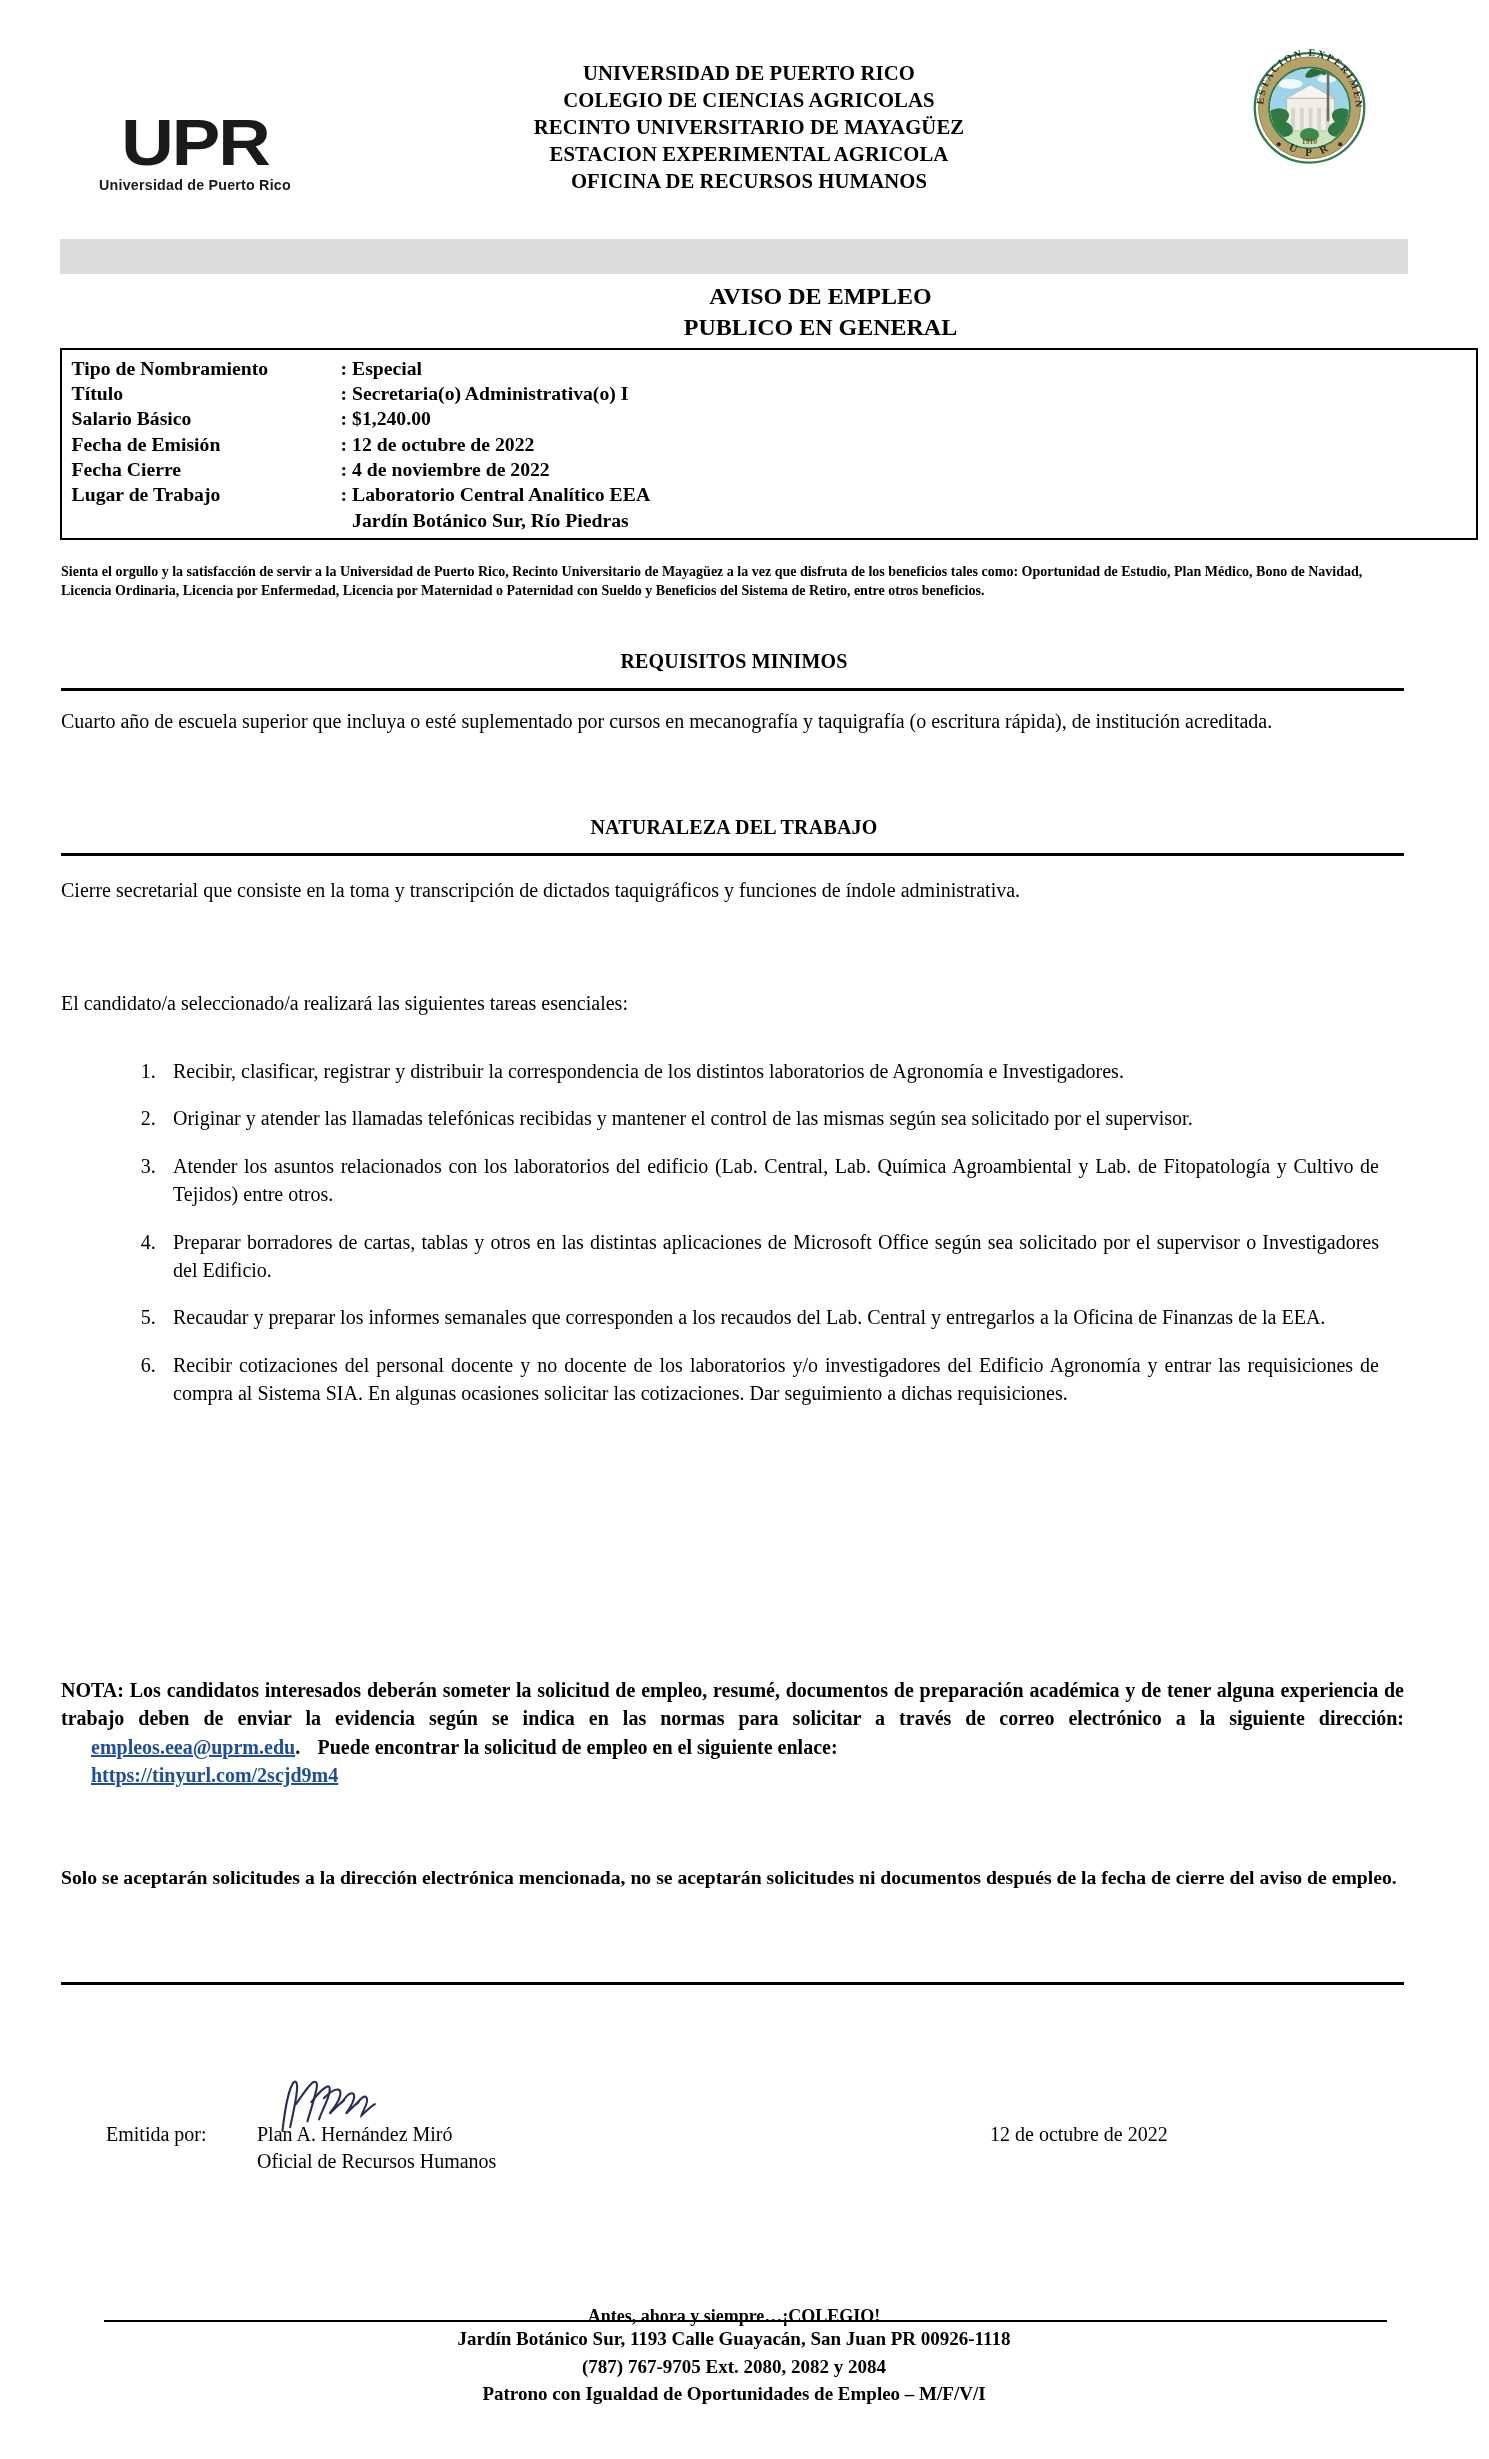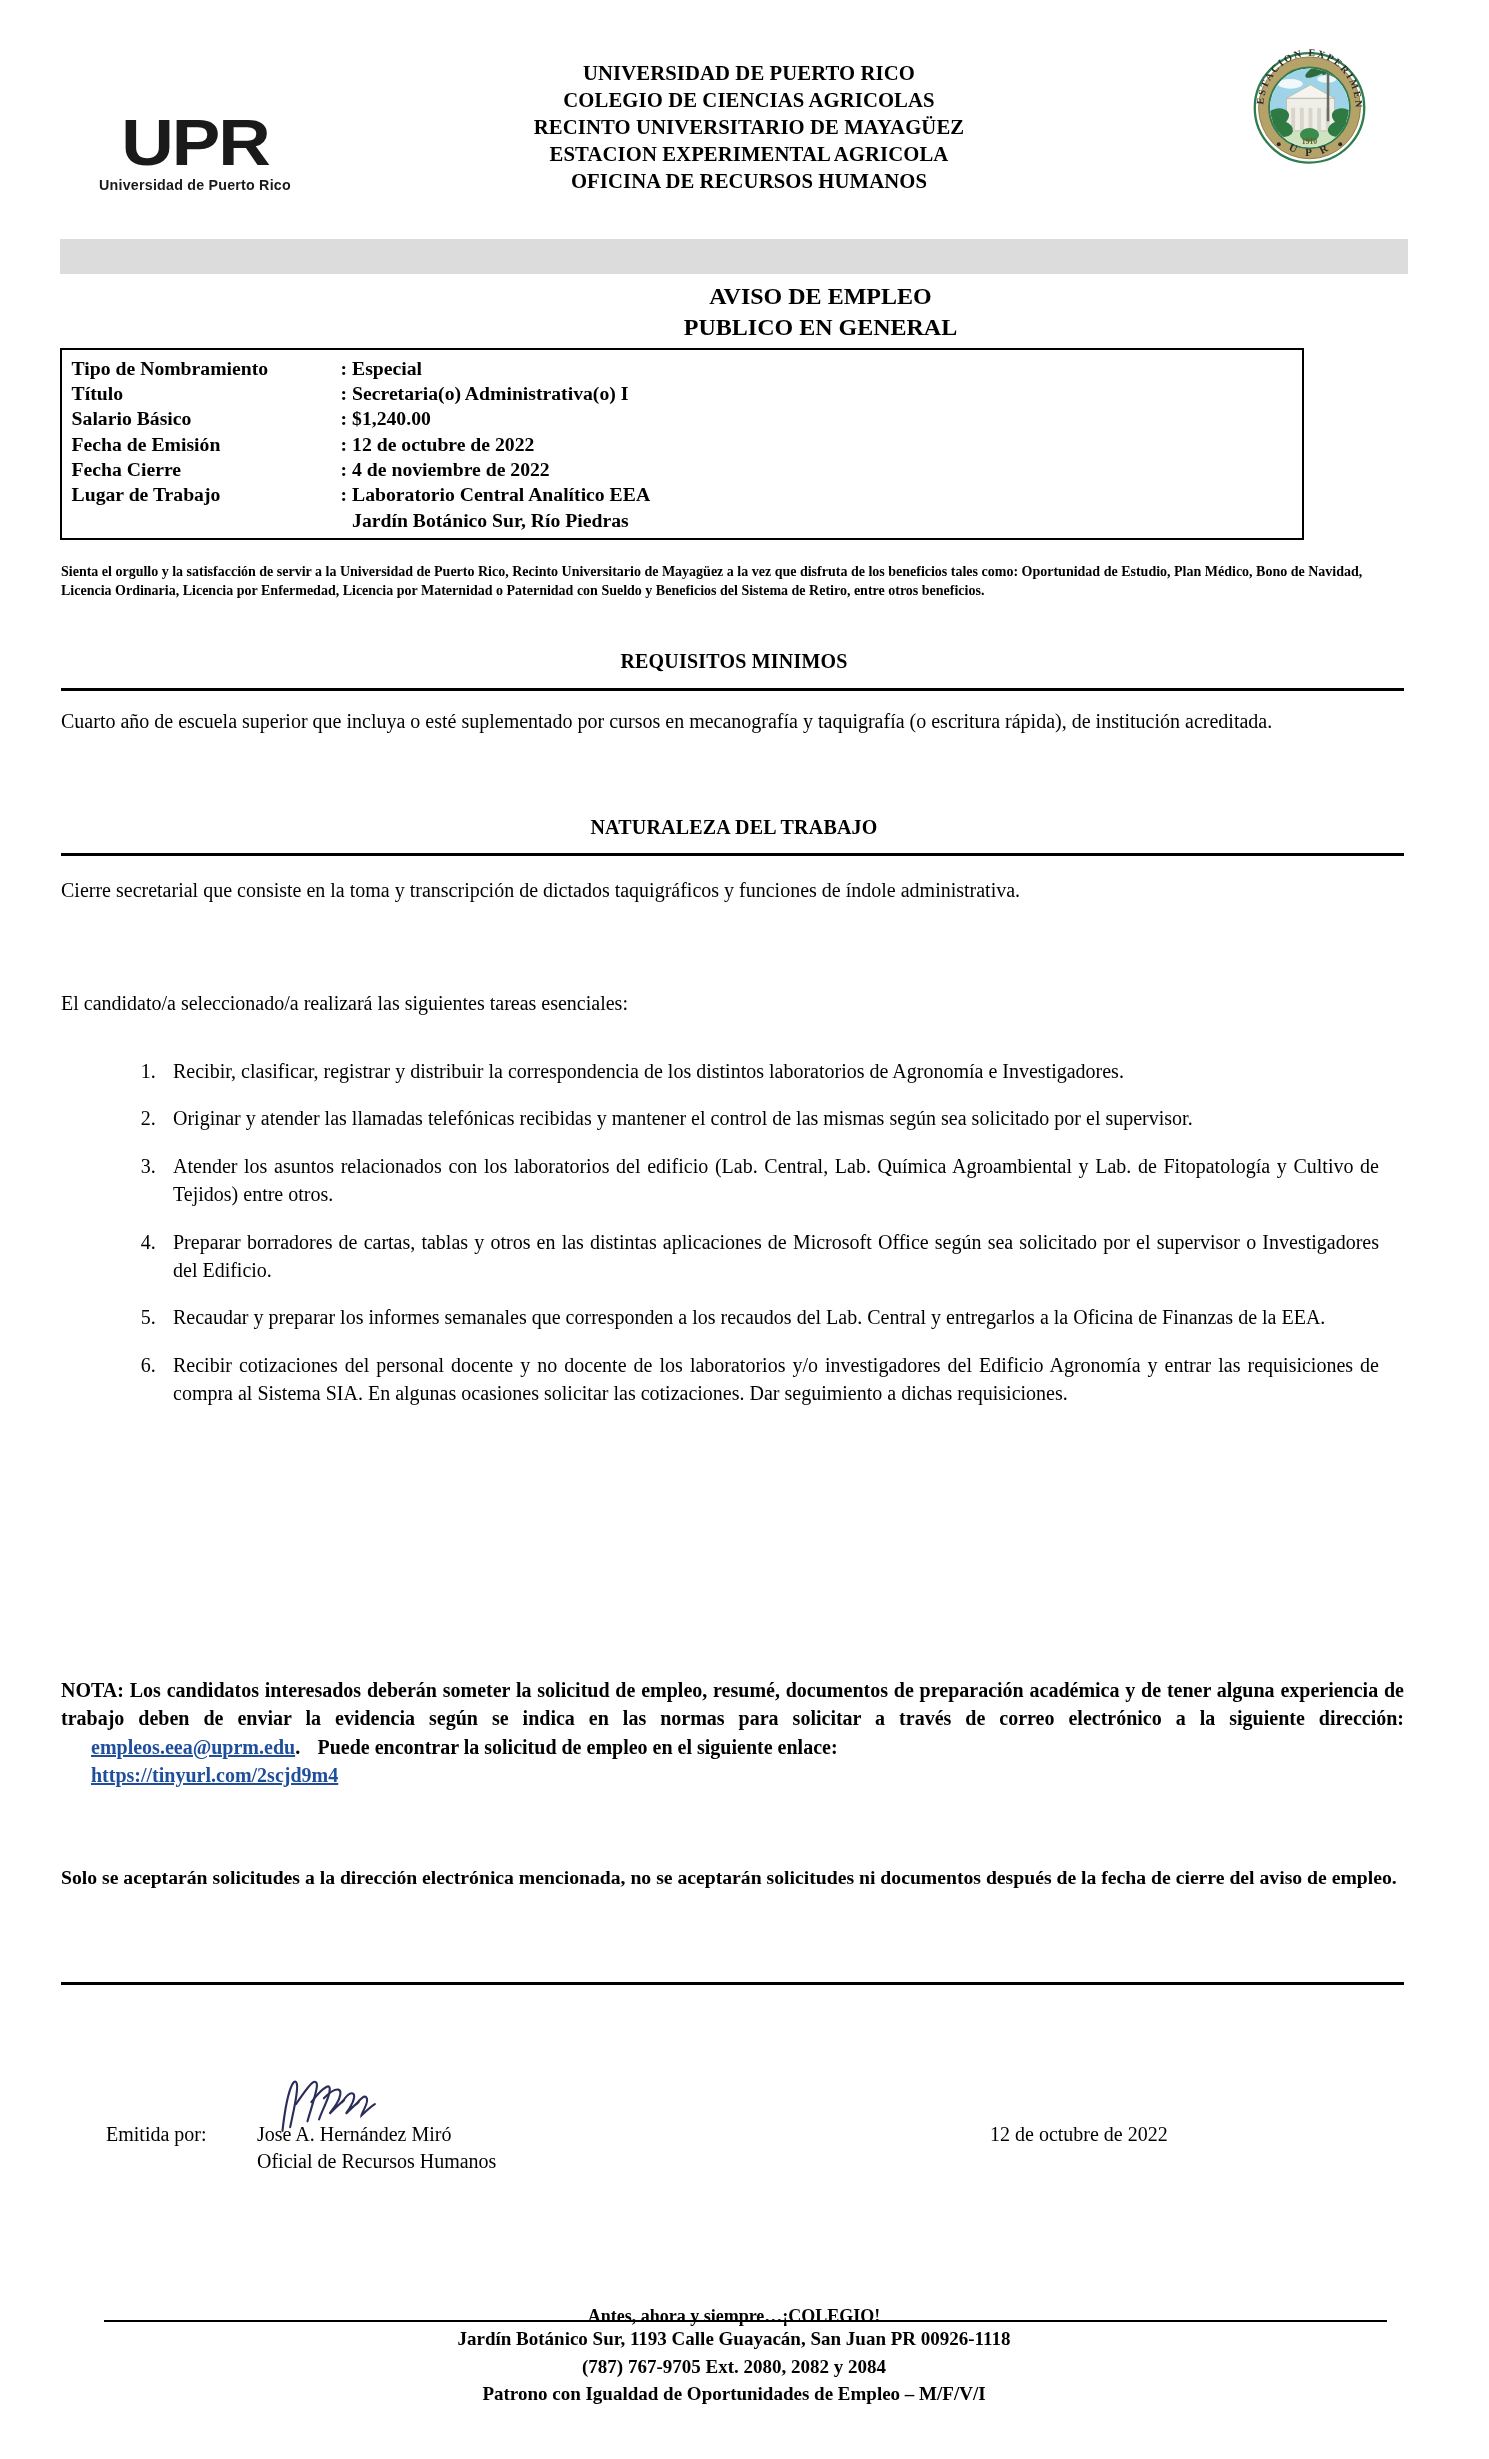--- a/index.html
+++ b/index.html
@@ -95,21 +95,21 @@
     font-size: 24px;
     line-height: 1.30;
     padding-left: 173px;
   }
 
   
   .info-box {
     position: absolute;
     left: 60px;
     top: 348px;
-    width: 1244px;
+    width: 1418px;
     border: 2.1px solid #000;
     box-sizing: border-box;
     padding: 5.8px 0 4.8px 9.6px;
   }
   .info-row {
     display: flex;
     line-height: 1.285;
   }
   .info-label {
     width: 269px;
@@ -457,21 +457,21 @@
         <path d="M14,58 C16,40 20,18 24,10 C27,4 30,6 29,16 C28,28 24,44 22,54"></path>
         <path d="M28,30 C34,22 40,12 45,8 C49,5 51,8 49,16 C47,26 42,40 40,48"></path>
         <path d="M44,28 C50,20 56,14 60,12 C64,10 64,16 61,24 C58,32 54,40 52,46"></path>
         <path d="M57,24 C63,18 68,14 72,15 C76,16 74,24 70,30 C67,35 64,38 63,40 C67,36 73,30 78,26"></path>
         <path d="M76,28 C80,22 84,18 87,19 C90,20 88,27 85,32 C83,36 81,38 80,40 C84,36 89,31 93,28"></path>
         <path d="M91,30 C95,24 99,21 101,23 C103,25 101,31 99,35 C97,39 96,41 96,42 C100,38 105,33 110,30"></path>
       </g>
     </svg>
   </div>
   <div class="sig-emitida">Emitida por:</div>
-  <div class="sig-name">Jose A. Hernández Miró</div>
+  <div class="sig-name">Plan A. Hernández Miró</div>
   <div class="sig-title">Oficial de Recursos Humanos</div>
   <div class="sig-date">12 de octubre de 2022</div>
 </div>
 
 <div class="footer-slogan">Antes, ahora y siempre…¡COLEGIO!</div>
 <div class="footer-rule"></div>
 <div class="footer-lines">
   <div>Jardín Botánico Sur, 1193 Calle Guayacán, San Juan PR 00926-1118</div>
   <div>(787) 767-9705 Ext. 2080, 2082 y 2084</div>
   <div>Patrono con Igualdad de Oportunidades de Empleo – M/F/V/I</div>

